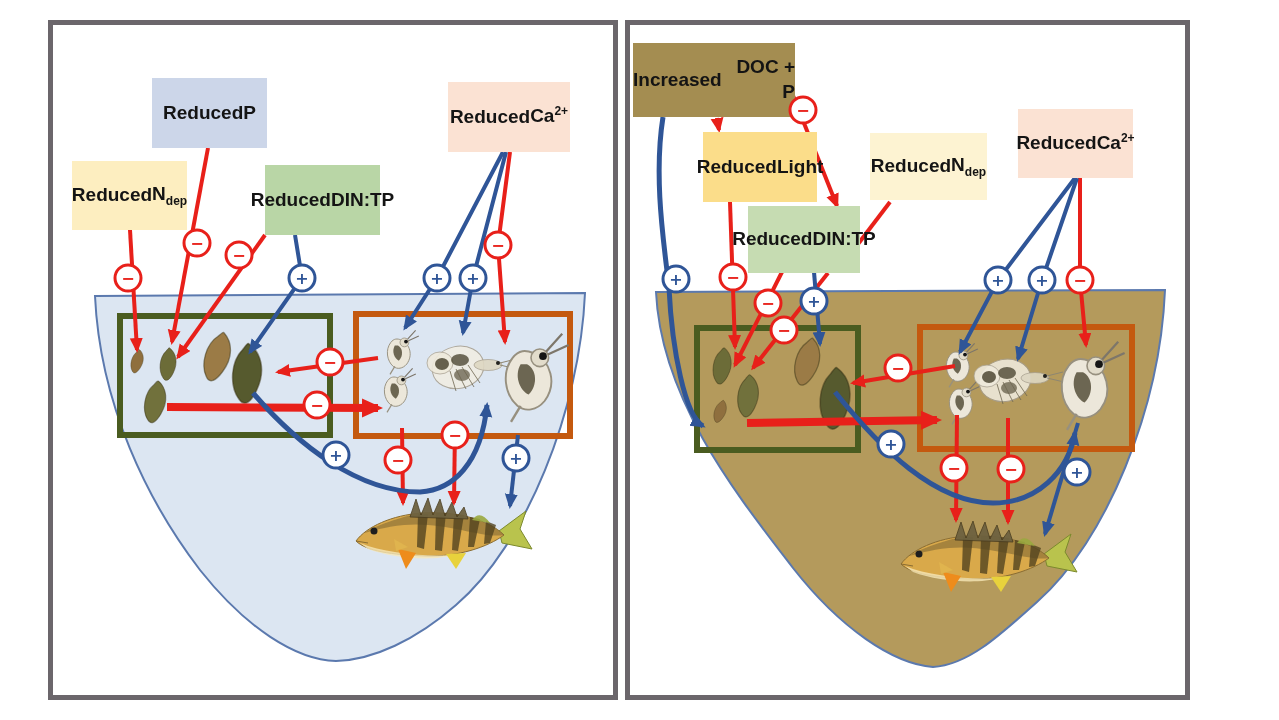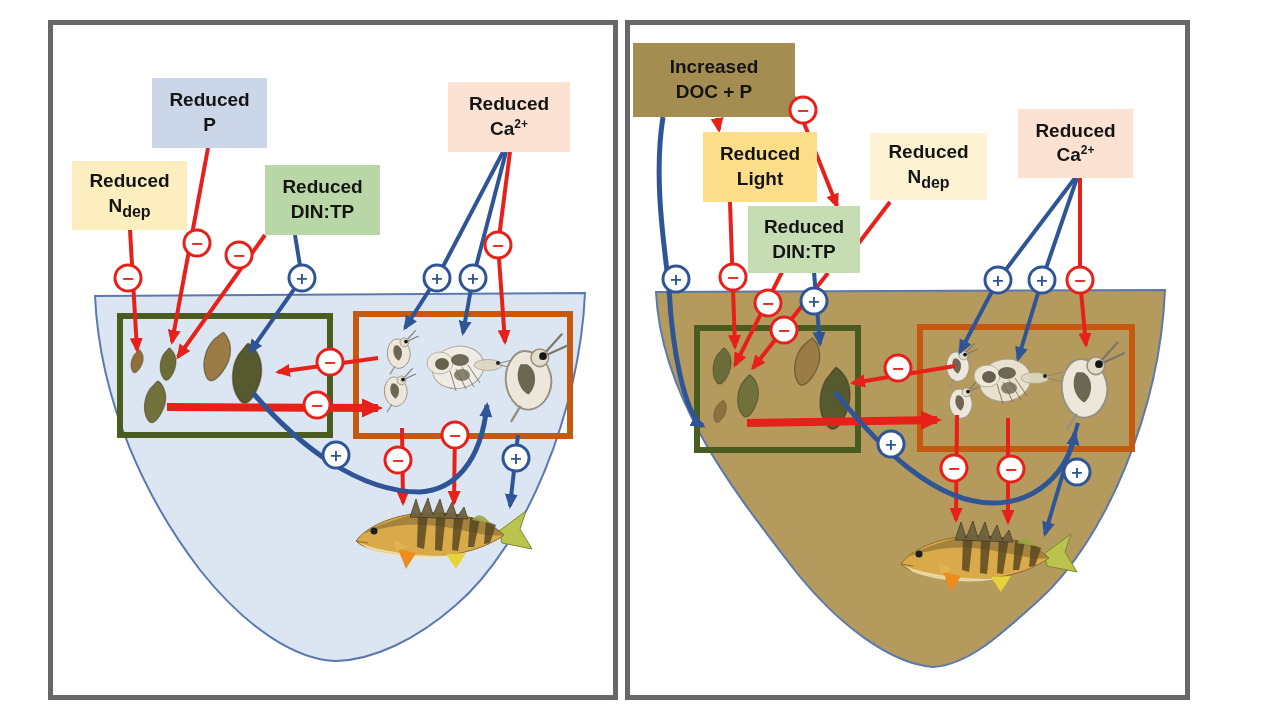--- a/index.html
+++ b/index.html
@@ -1,23 +1,23 @@
 <!DOCTYPE html>
 <html style="--red: #e8201a; --blue: #2f5597; --panel_border: #6b666b; --lake_left: #dce6f2; --lake_right: #b49a5c; --lake_edge: #5b79ae; --green_box: #4a5c20; --orange_box: #c4590f; --box_doc: #a48d51; --box_light: #fbdd8a; --box_ndep: #fdeec0; --box_ndep_r: #fdf3d2; --box_p: #ccd6e9; --box_dintp: #b9d6a6; --box_dintp_r: #c6dcb2; --box_ca: #fbe2d3;"><head>
 <meta charset="utf-8">
 <style>
   html,body{margin:0;padding:0;background:#ffffff;}
   body{width:1279px;height:720px;position:relative;font-family:"Liberation Sans",sans-serif;overflow:hidden;}
   .panel{position:absolute;top:20px;height:680px;background:#fff;}
   #panel-left{left:48px;width:570px;}
   #panel-right{left:625px;width:565px;}
   .panel svg.scene{position:absolute;left:0;top:0;}
-  .lbox{position:absolute;display:flex;flex-direction:column;align-items:center;justify-content:center;
-        text-align:left;font-size:19px;font-weight:600;color:#141414;line-height:1.3;z-index:3;}
-  .lbox sub{font-size:16px;font-weight:600;}
+  .lbox{position:absolute;display:flex;flex-direction:row;align-items:center;justify-content:center;
+        text-align:right;font-size:19px;font-weight:600;color:#141414;line-height:1.3;z-index:3;}
+  .lbox sub{font-size:12px;font-weight:600;}
   .lbox sup{font-size:12px;font-weight:600;}
   .badge{position:absolute;width:23px;height:23px;border-radius:50%;background:#fff;border:3px solid;
          display:flex;align-items:center;justify-content:center;transform:translate(-50%,-50%);
          font:700 16px "DejaVu Sans",sans-serif;line-height:1;z-index:4;}
   .badge.plus{border-color:var(--blue);color:var(--blue);}
   .badge.minus{border-color:var(--red);color:var(--red);}
   .bg-doc{background:var(--box_doc);}
   .bg-light{background:var(--box_light);}
   .bg-ndep{background:var(--box_ndep);}
   .bg-ndep-r{background:var(--box_ndep_r);}

